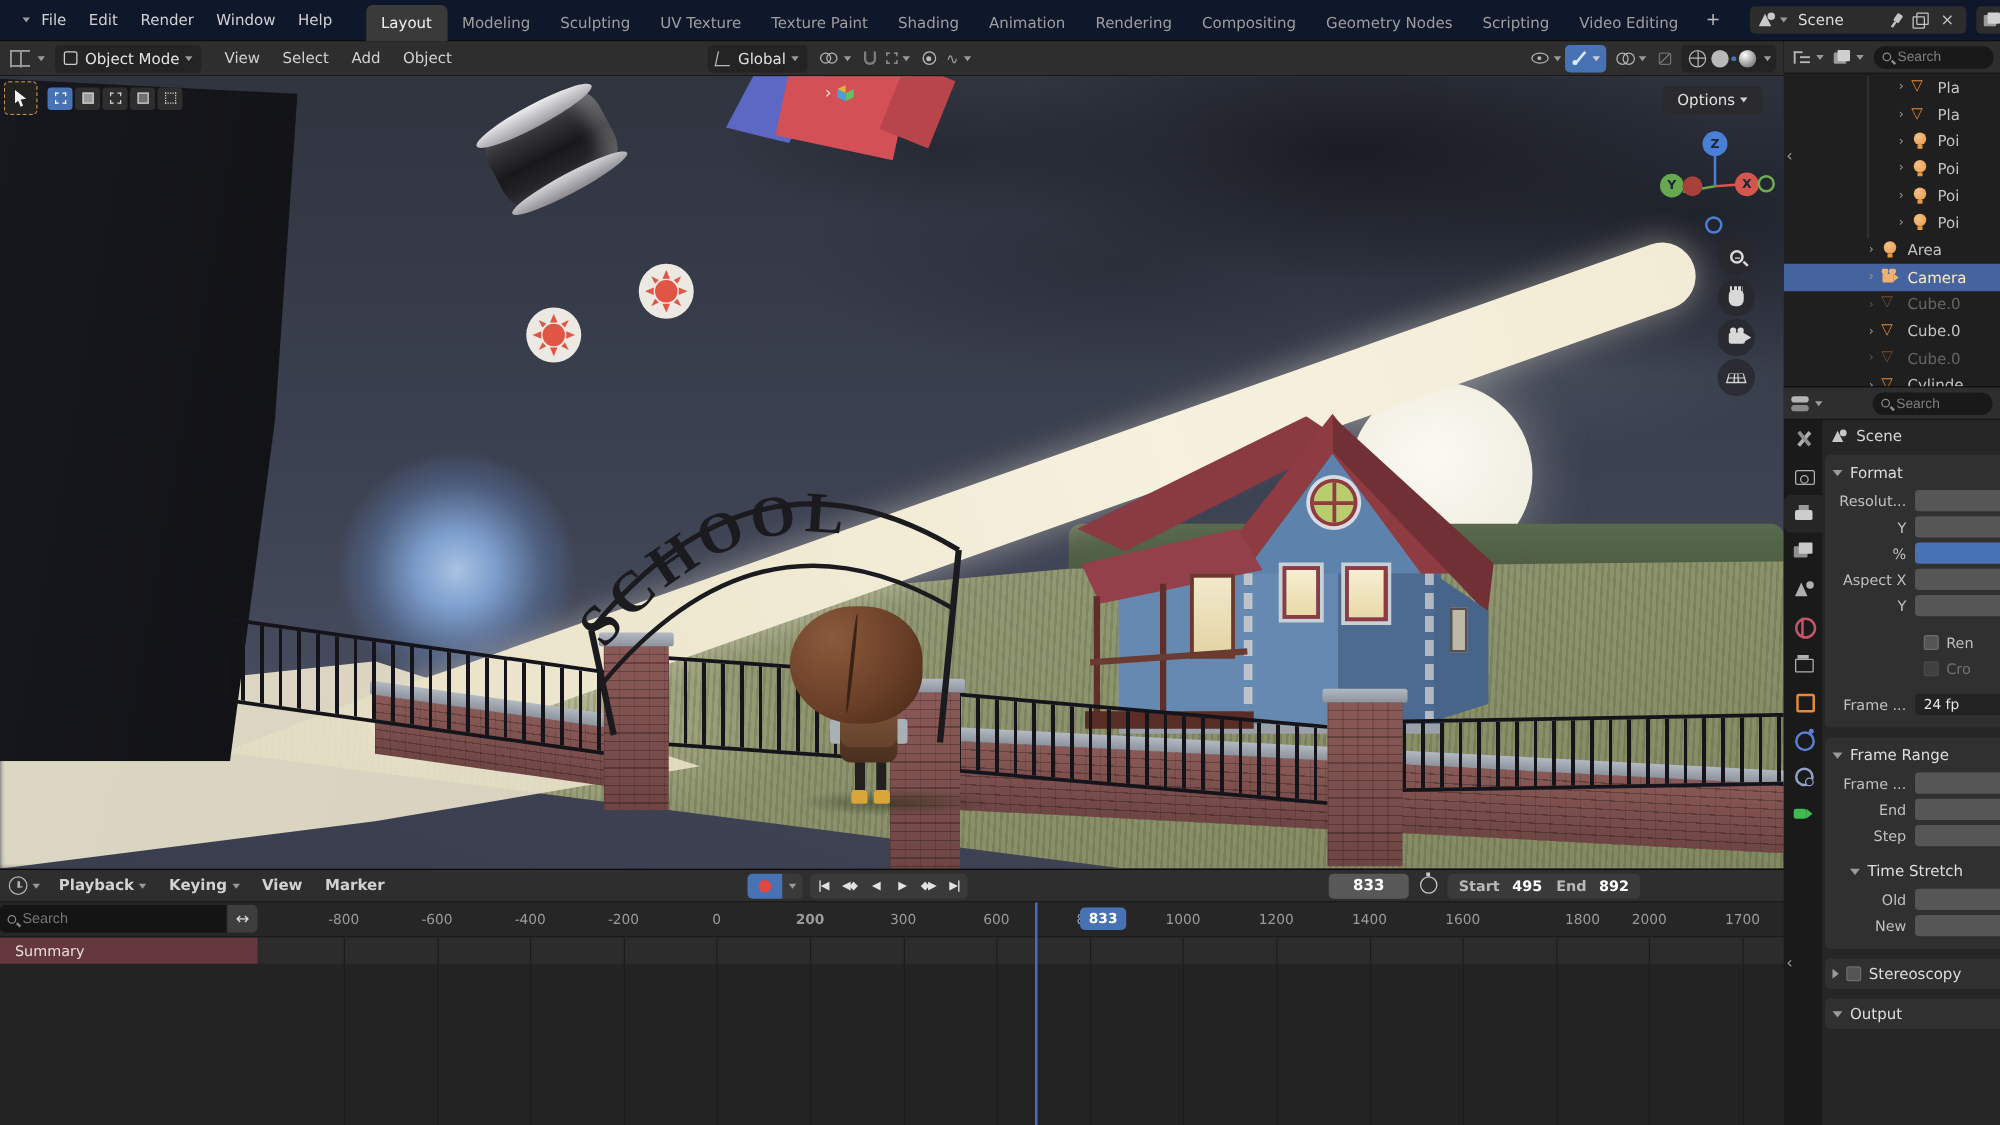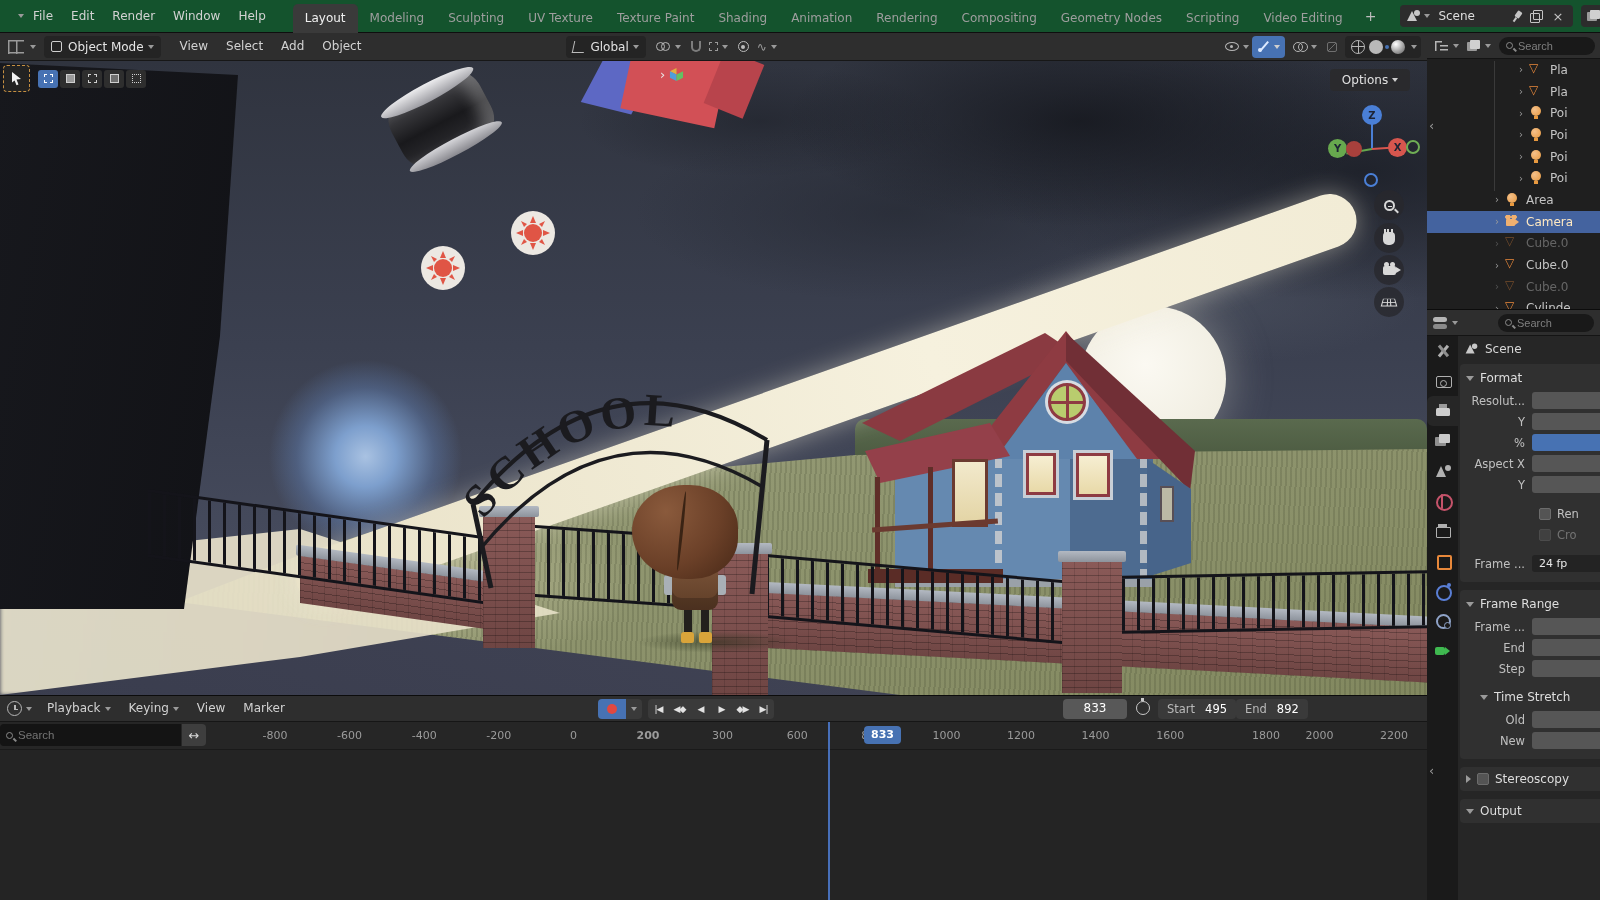--- a/index.html
+++ b/index.html
@@ -5,21 +5,21 @@
   * { margin:0; padding:0; box-sizing:border-box; }
   html,body { width:1600px; height:900px; overflow:hidden; background:#0c0c0c;
     font-family:"DejaVu Sans","Liberation Sans",sans-serif; font-size:12px; color:#c8c8c8; }
   .abs { position:absolute; }
   .chev { display:inline-block; width:0; height:0; border-left:3.5px solid transparent;
     border-right:3.5px solid transparent; border-top:4.5px solid #9a9a9a; margin-left:4px; vertical-align:middle; }
   .chev.lt { border-top-color:#cfcfcf; }
   input { outline:none; border:none; }
 
   
-  #topbar { left:0; top:0; width:1600px; height:33px; background:#14532d; display:flex; align-items:center; border-bottom:1px solid #0e0e0e; }
+  #topbar { left:0; top:0; width:1600px; height:33px; background:#0f172a; display:flex; align-items:center; border-bottom:1px solid #0e0e0e; }
   #blender-logo { width:18px; height:18px; margin:0 6px 0 8px; border-radius:50%;
     background:radial-gradient(circle at 62% 38%, #fff 0 3px, #2a6fd1 3px 6px, #e87d0d 6px); position:relative; }
   .menu-item { padding:0 9px; color:#d2d2d2; cursor:default; line-height:33px; }
   #ws-tabs { display:flex; margin-left:18px; height:33px; align-items:flex-end; }
   .ws-tab { padding:7px 12px 8px; color:#9e9e9e; border-radius:5px 5px 0 0; white-space:nowrap; }
   .ws-tab.active { background:#3a3a3a; color:#f0f0f0; }
   #ws-plus { color:#bdbdbd; padding:0 10px; font-size:14px; }
   .tb-widget { display:flex; align-items:center; background:#2c2c2c; border-radius:4px; height:22px; padding:0 6px; margin-left:8px; }
   .tb-widget .label { color:#dedede; margin:0 8px; }
   .ico-scene { width:14px; height:14px; position:relative; }
@@ -257,21 +257,21 @@
     font-size:11px; text-align:right; padding:1.5px 5px 0 0; }
   .pfield.highlight { background:#4772b3; }
   .pfield.dark { background:#232323; text-align:left; padding-left:7px; color:#e6e6e6; }
   .pgap { height:8px; }
   .pcheck { width:12px; height:12px; background:#545454; border:1px solid #6c6c6c; border-radius:2px; margin:0 6px 0 79px; flex:none; }
   .prow.dimmed { opacity:.45; }
   .pcheck-label { color:#c0c0c0; font-size:11.5px; }
 
   
   #timeline { left:0; top:695px; width:1427px; height:205px; background:#242424; border-top:1px solid #0c0c0c; }
-  #tl-header { height:26px; background:#2e2e2e; display:flex; align-items:center; border-bottom:1px solid #161616; position:relative; }
+  #tl-header { height:26px; background:#2e2e2e; display:flex; align-items:center; border-bottom:1px solid #161616; position:relative;font-weight:bold; }
   .ico-clock { width:15px; height:15px; border:1.5px solid #b5b5b5; border-radius:50%; position:relative; margin-left:7px; }
   .ico-clock::before { content:""; position:absolute; left:6px; top:2.5px; width:1.5px; height:5px; background:#b5b5b5; }
   .ico-clock::after { content:""; position:absolute; left:6px; top:6.5px; width:4px; height:1.5px; background:#b5b5b5; }
   #tl-transport { position:absolute; left:648px; top:3px; display:flex; background:#3a3a3a; border-radius:4px; height:20px; }
   .tbtn { width:21px; display:flex; align-items:center; justify-content:center; color:#e2e2e2; font-size:9px; letter-spacing:-1px; }
   #tl-rec { position:absolute; left:598px; top:3px; display:flex; height:20px; }
   #rec-btn { width:28px; background:#4772b3; border-radius:4px 0 0 4px; display:flex; align-items:center; justify-content:center; }
   #rec-btn .dot { width:10px; height:10px; border-radius:50%; background:#e14840; }
   #rec-chev { width:16px; background:#3a3a3a; border-radius:0 4px 4px 0; display:flex; align-items:center; justify-content:center; }
   #tl-frame-field { position:absolute; left:1063px; top:3px; width:64px; height:20px; background:#585858; border-radius:4px;
@@ -854,23 +854,43 @@
         <span class="tick" style="left: 648px; font-weight: bold;">200</span>
         <span class="tick" style="left: 722.6px;">300</span>
         <span class="tick" style="left: 797.2px;">600</span>
         <span class="tick" style="left: 871.8px;">800</span>
         <span class="tick" style="left: 946.4px;">1000</span>
         <span class="tick" style="left: 1021px;">1200</span>
         <span class="tick" style="left: 1095.6px;">1400</span>
         <span class="tick" style="left: 1170.2px;">1600</span>
         <span class="tick" style="left: 1266px;">1800</span>
         <span class="tick" style="left: 1319.4px;">2000</span>
-        <span class="tick" style="left: 1394px;">2200</span>
+        <span class="tick" style="left: 1394px;">1700</span>
       </div>
     <div id="tl-search">
       <span class="ico-mag"></span>
       <input readonly="" placeholder="Search" style="">
     </div>
     <div id="tl-expand">↔</div>
   </div>
+  <div id="tl-channels">
+    <div id="summary-track"></div>
+    <div id="summary-label">Summary</div>
+  <div class="gridline" style="left: 275px;"></div>
+      <div class="gridline" style="left: 349.6px;"></div>
+      <div class="gridline" style="left: 424.2px;"></div>
+      <div class="gridline" style="left: 498.8px;"></div>
+      <div class="gridline" style="left: 573.4px;"></div>
+      <div class="gridline" style="left: 648px;"></div>
+      <div class="gridline" style="left: 722.6px;"></div>
+      <div class="gridline" style="left: 797.2px;"></div>
+      <div class="gridline" style="left: 871.8px;"></div>
+      <div class="gridline" style="left: 946.4px;"></div>
+      <div class="gridline" style="left: 1021px;"></div>
+      <div class="gridline" style="left: 1095.6px;"></div>
+      <div class="gridline" style="left: 1170.2px;"></div>
+      <div class="gridline" style="left: 1244.8px;"></div>
+      <div class="gridline" style="left: 1319.4px;"></div>
+      <div class="gridline" style="left: 1394px;"></div>
+    </div>
   <div id="playhead"></div>
   <div id="playhead-badge">833</div>
 </div>
 
 </body></html>

